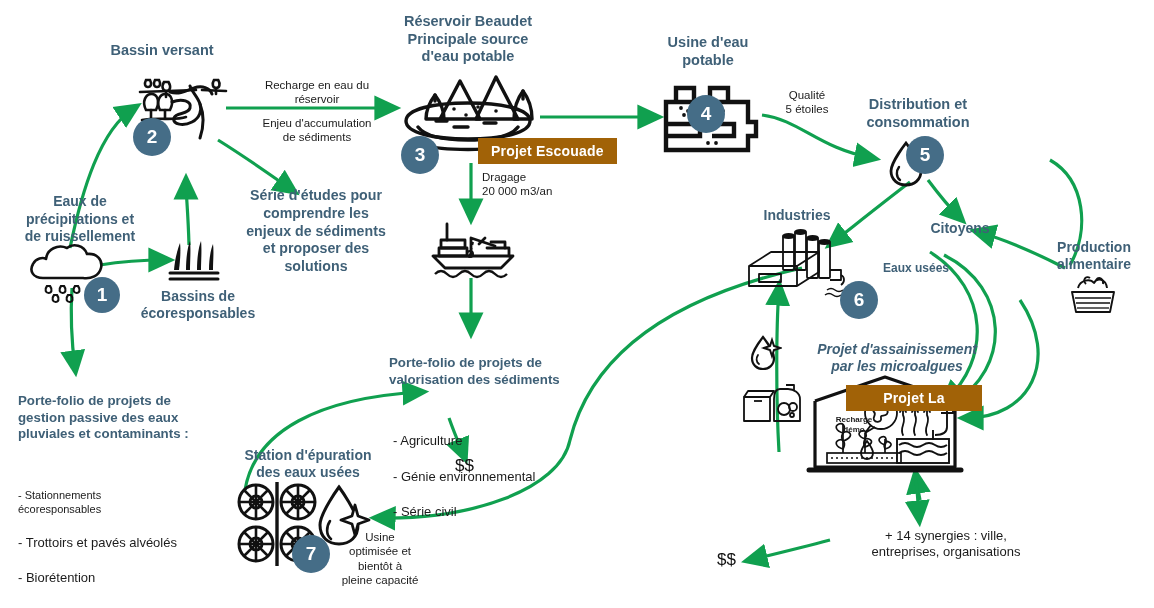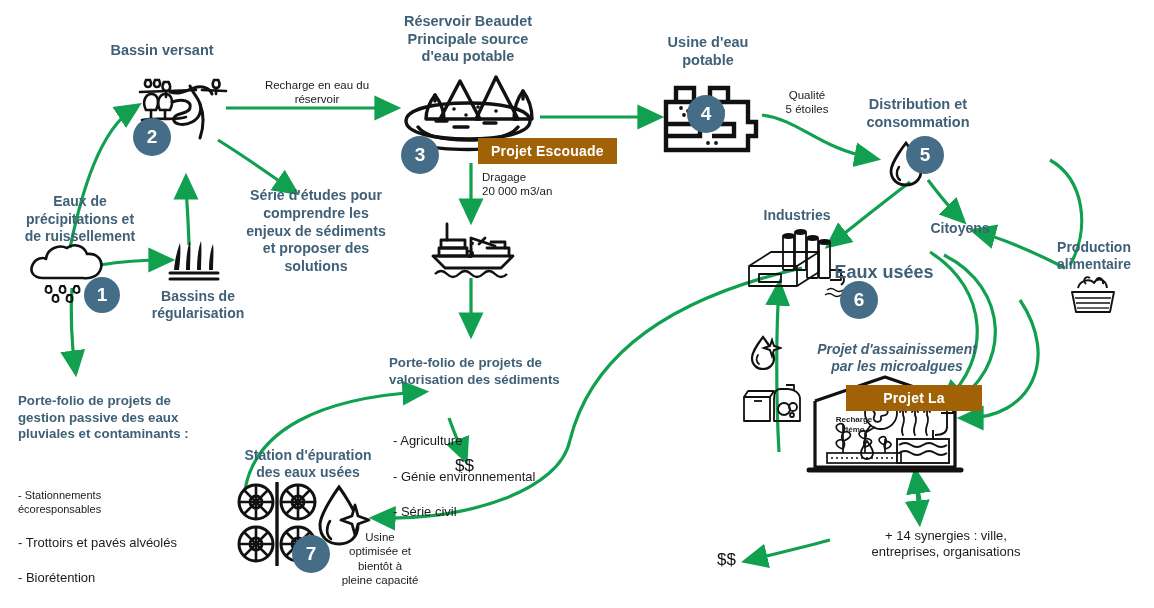--- a/index.html
+++ b/index.html
@@ -408,43 +408,45 @@
 potable</div>
 
   <div class="lbl blue c" style="left:840px;top:96px;width:156px;font-size:14.5px;line-height:1.22;">Distribution et
 consommation</div>
 
   <div class="lbl blue c" style="left:8px;top:193px;width:144px;font-size:14px;line-height:1.25;">Eaux de
 précipitations et
 de ruissellement</div>
 
   <div class="lbl blue c" style="left:136px;top:288px;width:124px;font-size:14px;line-height:1.22;">Bassins de
-régularisation</div>
+écoresponsables</div>
 
   <div class="lbl blue c" style="left:237px;top:187px;width:158px;font-size:14.2px;line-height:1.25;">Série d'études pour
 comprendre les
 enjeux de sédiments
 et proposer des
 solutions</div>
 
   <div class="lbl dark c" style="left:240px;top:79px;width:154px;font-size:11.5px;line-height:1.2;">Recharge en eau du
 réservoir</div>
 
+  <div class="lbl dark c" style="left:236px;top:117px;width:162px;font-size:11.5px;line-height:1.2;">Enjeu d'accumulation
+de sédiments</div>
 
   <div class="lbl dark l" style="left:482px;top:170px;width:150px;font-size:11.5px;line-height:1.25;">Dragage
 20 000 m3/an</div>
 
   <div class="lbl dark c" style="left:758px;top:89px;width:98px;font-size:11.5px;line-height:1.2;">Qualité
 5 étoiles</div>
 
   <div class="lbl blue c" style="left:736px;top:207px;width:122px;font-size:14px;">Industries</div>
 
   <div class="lbl blue c" style="left:912px;top:220px;width:96px;font-size:14px;">Citoyens</div>
 
-  <div class="lbl blue c" style="left:832px;top:262px;width:104px;font-size:18px;">Eaux usées</div>
+  <div class="lbl blue c" style="left:864px;top:262px;width:104px;font-size:12px;">Eaux usées</div>
 
   <div class="lbl blue c" style="left:1034px;top:239px;width:120px;font-size:14px;line-height:1.22;">Production
 alimentaire</div>
 
   <div class="lbl blue c" style="left:802px;top:341px;width:190px;font-size:14px;line-height:1.22;font-style:italic;">Projet d'assainissement
 par les microalgues</div>
 
   <div class="lbl blue c" style="left:226px;top:447px;width:164px;font-size:14px;line-height:1.22;">Station d'épuration
 des eaux usées</div>
 

